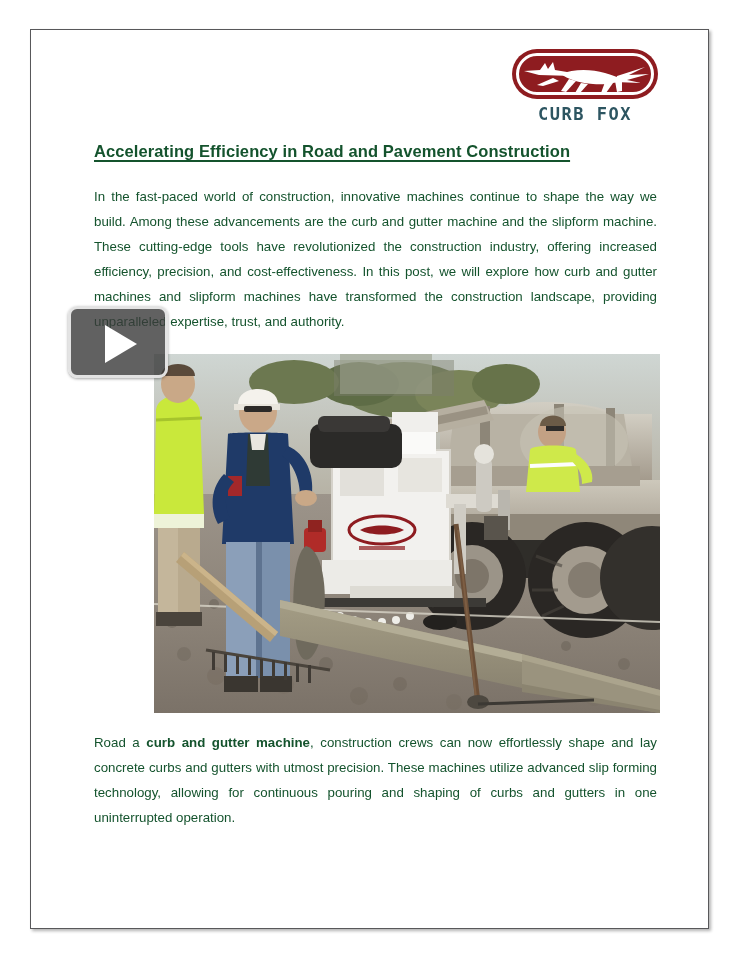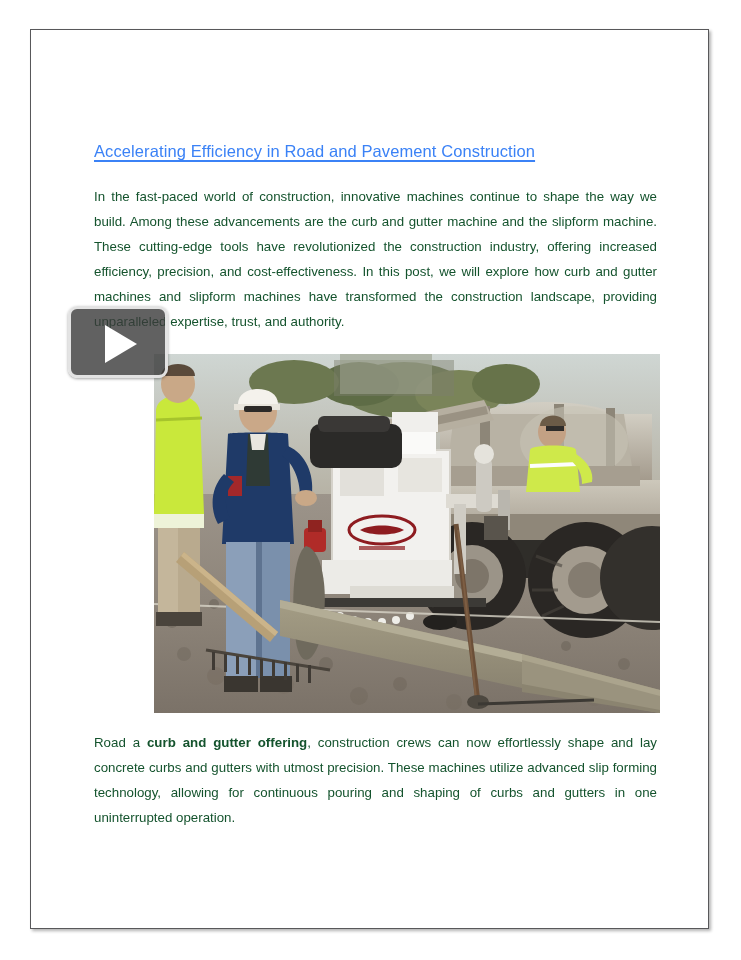--- a/index.html
+++ b/index.html
@@ -69,22 +69,22 @@
     position: absolute;
     left: 63px;
     top: 110px;
     width: 563px;
   }
 
   .doc-title {
     margin: 0 0 22px 0;
     font-family: "Liberation Sans", sans-serif;
     font-size: 16.5px;
-    font-weight: normal;
-    color: #3b82f6;
+    font-weight: bold;
+    color: #14532d;
     text-decoration: underline;
     text-underline-offset: 3px;
     text-decoration-thickness: 2px;
     letter-spacing: 0.1px;
     line-height: 22px;
   }
 
   .body-para {
     margin: 0;
     font-family: "Liberation Sans", sans-serif;
@@ -134,20 +134,51 @@
     border-left: 32px solid #ffffff;
   }
 </style>
 </head>
 <body>
 
 <div id="screen">
 
   <div class="page-sheet">
 
+    <div class="logo-block">
+      <div class="logo-oval-wrap">
+        <svg class="logo-svg" width="152" height="58" viewBox="0 0 152 58" xmlns="http://www.w3.org/2000/svg">
+
+          <rect x="3" y="4" width="146" height="50" rx="25" ry="25" fill="#8e1c20"></rect>
+
+          <rect x="8.5" y="9.5" width="135" height="39" rx="19.5" ry="19.5" fill="none" stroke="#ffffff" stroke-width="3"></rect>
+
+          <g fill="#ffffff">
+
+            <path d="M30 30 L15 26 L31 25 L36 18 L39 24 L44 17 L46 25 L58 27 L64 31 Z"></path>
+
+            <path d="M52 29 C64 24 82 24 96 28 C104 30 110 33 114 35
+                     C108 38 96 40 84 39 C70 38 58 34 52 29 Z"></path>
+
+            <path d="M108 31 L136 22 L120 30 L140 29 L118 35 L132 38 L106 37 Z"></path>
+
+            <path d="M60 34 L52 46 L57 47 L67 36 Z"></path>
+
+            <path d="M72 38 L66 48 L71 48 L79 39 Z"></path>
+
+            <path d="M96 37 L92 48 L97 48 L104 38 Z"></path>
+
+            <path d="M106 36 L108 47 L113 46 L113 36 Z"></path>
+
+            <path d="M44 33 L28 40 L34 41 L50 36 Z"></path>
+          </g>
+        </svg>
+      </div>
+      <div class="logo-wordmark">CURB FOX</div>
+    </div>
 
     <div class="content">
 
       <h1 class="doc-title">Accelerating Efficiency in Road and Pavement Construction</h1>
 
       <p class="body-para">In the fast-paced world of construction, innovative machines continue to shape the way we build. Among these advancements are the curb and gutter machine and the slipform machine. These cutting-edge tools have revolutionized the construction industry, offering increased efficiency, precision, and cost-effectiveness. In this post, we will explore how curb and gutter machines and slipform machines have transformed the construction landscape, providing unparalleled expertise, trust, and authority.</p>
 
       <div class="photo-wrap">
         <svg class="photo-svg" viewBox="0 0 506 359" preserveAspectRatio="none" xmlns="http://www.w3.org/2000/svg">
           <defs>
@@ -368,21 +399,21 @@
             <rect x="94" y="303" width="3" height="18"></rect>
             <rect x="106" y="305" width="3" height="18"></rect>
             <rect x="118" y="306" width="3" height="18"></rect>
             <rect x="130" y="308" width="3" height="18"></rect>
             <rect x="142" y="310" width="3" height="18"></rect>
             <rect x="154" y="311" width="3" height="18"></rect>
           </g>
         </svg>
       </div>
 
-      <p class="body-para lower"><span>Road a </span><b>curb and gutter offering</b><span>, construction crews can now effortlessly shape and lay concrete curbs and gutters with utmost precision. These machines utilize advanced slip forming technology, allowing for continuous pouring and shaping of curbs and gutters in one uninterrupted operation.</span></p>
+      <p class="body-para lower"><span>Road a </span><b>curb and gutter machine</b><span>, construction crews can now effortlessly shape and lay concrete curbs and gutters with utmost precision. These machines utilize advanced slip forming technology, allowing for continuous pouring and shaping of curbs and gutters in one uninterrupted operation.</span></p>
 
     </div>
   </div>
 
   <div class="play-overlay" title="Play video">
     <div class="play-triangle"></div>
   </div>
 
 </div>
 

